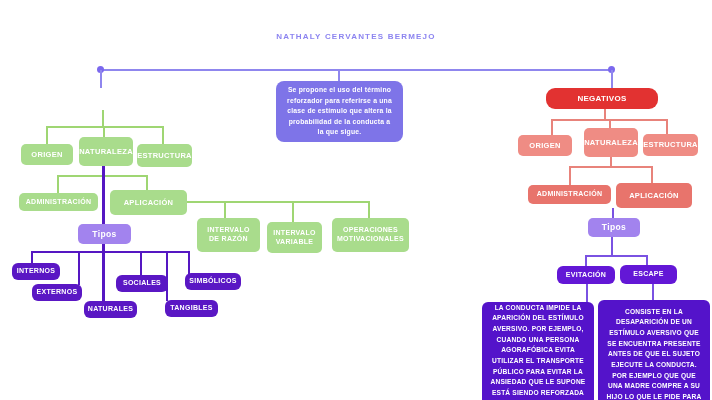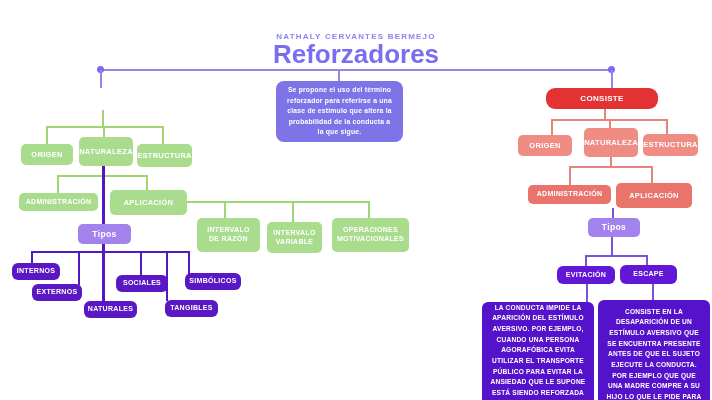--- a/index.html
+++ b/index.html
@@ -44,21 +44,20 @@
     display:flex;align-items:center;justify-content:center;box-sizing:border-box;
     padding:4px 9px;
   }
 </style>
 </head>
 <body>
 
 <div id="canvas">
 
   <div class="author">NATHALY CERVANTES BERMEJO</div>
-  <div class="title">Reforzadores</div>
 
   <div class="ln pl" style="left:100px;top:39px;width:512px;height:2px;"></div>
   <div class="dot" style="left:97px;top:36px;"></div>
   <div class="dot" style="left:608px;top:36px;"></div>
   <div class="ln pl" style="left:338px;top:40px;width:2px;height:11px;"></div>
   <div class="ln pl" style="left:100px;top:40px;width:2px;height:18px;"></div>
   <div class="ln pl" style="left:611px;top:40px;width:2px;height:18px;"></div>
 
   <div class="def">Se propone el uso del término reforzador para referirse a una clase de estímulo que altera la probabilidad de la conducta a la que sigue.</div>
 
@@ -100,21 +99,21 @@
   <div class="ln vl" style="left:166px;top:221px;width:2px;height:50px;"></div>
   <div class="ln vl" style="left:188px;top:221px;width:2px;height:23px;"></div>
 
   <div class="node violet" style="left:12px;top:233px;width:48px;height:17px;">INTERNOS</div>
   <div class="node violet" style="left:32px;top:254px;width:50px;height:17px;">EXTERNOS</div>
   <div class="node violet" style="left:84px;top:271px;width:53px;height:17px;">NATURALES</div>
   <div class="node violet" style="left:116px;top:245px;width:52px;height:17px;">SOCIALES</div>
   <div class="node violet" style="left:165px;top:270px;width:53px;height:17px;">TANGIBLES</div>
   <div class="node violet" style="left:185px;top:243px;width:56px;height:17px;">SIMBÓLICOS</div>
 
-  <div class="node red-main" style="left:546px;top:58px;width:112px;height:21px;">CONSISTE</div>
+  <div class="node red-main" style="left:546px;top:58px;width:112px;height:21px;">NEGATIVOS</div>
 
   <div class="ln rl" style="left:604px;top:79px;width:2px;height:11px;"></div>
   <div class="ln rl" style="left:551px;top:89px;width:117px;height:2px;"></div>
   <div class="ln rl" style="left:551px;top:89px;width:2px;height:17px;"></div>
   <div class="ln rl" style="left:609px;top:89px;width:2px;height:10px;"></div>
   <div class="ln rl" style="left:666px;top:89px;width:2px;height:16px;"></div>
 
   <div class="node red-sub" style="left:518px;top:105px;width:54px;height:21px;">ORIGEN</div>
   <div class="node red-sub" style="left:584px;top:98px;width:54px;height:29px;">NATURALEZA</div>
   <div class="node red-sub" style="left:643px;top:104px;width:55px;height:22px;">ESTRUCTURA</div>

